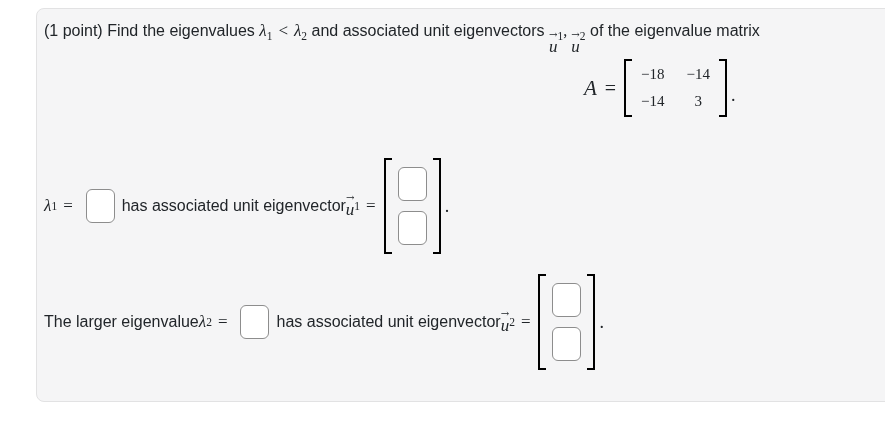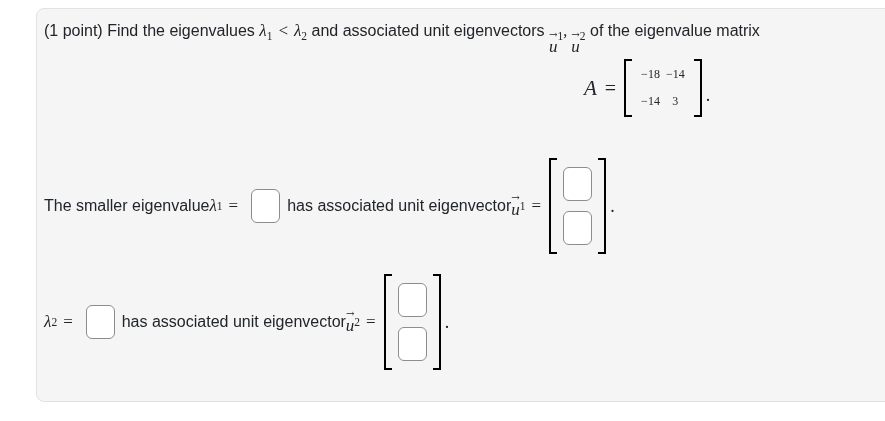--- a/index.html
+++ b/index.html
@@ -26,23 +26,23 @@
                  font-size:17px; line-height:16px; }
   
   .matrix-eq { position:absolute; left:576px; top:56px; height:64px; display:flex; align-items:center; }
   .matrix-eq .mi  { font-size:21px; }
   .matrix-eq .mrel { font-size:20px; margin:0 8px; }
   .bracket-wrap { display:inline-flex; align-items:stretch; height:58px; }
   .vbracket { width:8px; }
   .vb-left  { border:2px solid #000; border-right:none; }
   .vb-right { border:2px solid #000; border-left:none; }
   .matrix-body {
-    display:grid; grid-template-columns:auto auto; column-gap:6px;
+    display:grid; grid-template-columns:auto auto; column-gap:22px;
     padding:1px 9px; align-content:center;
-    font-family:"Liberation Serif","DejaVu Serif",serif; font-size:12px; line-height:27px;
+    font-family:"Liberation Serif","DejaVu Serif",serif; font-size:15px; line-height:27px;
   }
   .matrix-body span { text-align:center; }
   .period { font-family:"Liberation Serif","DejaVu Serif",serif; font-size:18px; margin-left:4px; }
   .matrix-eq .period { align-self:flex-end; margin-bottom:14px; }
   
   .ans-row { position:absolute; left:36px; display:flex; align-items:center; height:98px; font-size:16px; white-space:nowrap; }
   .row-1 { top:157px; }
   .row-2 { top:273px; }
   .ans-input {
     width:29px; height:34px; border:1px solid #8d8d8d; border-radius:6px;
@@ -80,21 +80,20 @@
         <span>−14</span>
         <span>−14</span>
         <span>3</span>
       </span>
       <span class="vbracket vb-right"></span>
     </span>
     <span class="period">.</span>
   </div>
 
   <div class="ans-row row-1">
-    <span>The smaller eigenvalue </span>
       <span class="mi">λ</span>
       <sub class="msub">1</sub>
       <span class="mrel">=</span>
     <input class="ans-input" type="text" value="" style="">
     <span>has associated unit eigenvector </span>
       <span class="vec">
         <span class="arrow">→</span>
         <span class="letter">u</span>
       </span>
       <sub class="msub">1</sub>
@@ -104,20 +103,21 @@
       <span class="vec-col">
         <input class="ans-input" type="text" value="" style="">
         <input class="ans-input" type="text" value="" style="">
       </span>
       <span class="vbracket vb-right"></span>
     </span>
     <span class="period">.</span>
   </div>
 
   <div class="ans-row row-2">
+    <span>The larger eigenvalue </span>
       <span class="mi">λ</span>
       <sub class="msub">2</sub>
       <span class="mrel">=</span>
     <input class="ans-input" type="text" value="" style="">
     <span>has associated unit eigenvector </span>
       <span class="vec">
         <span class="arrow">→</span>
         <span class="letter">u</span>
       </span>
       <sub class="msub">2</sub>

